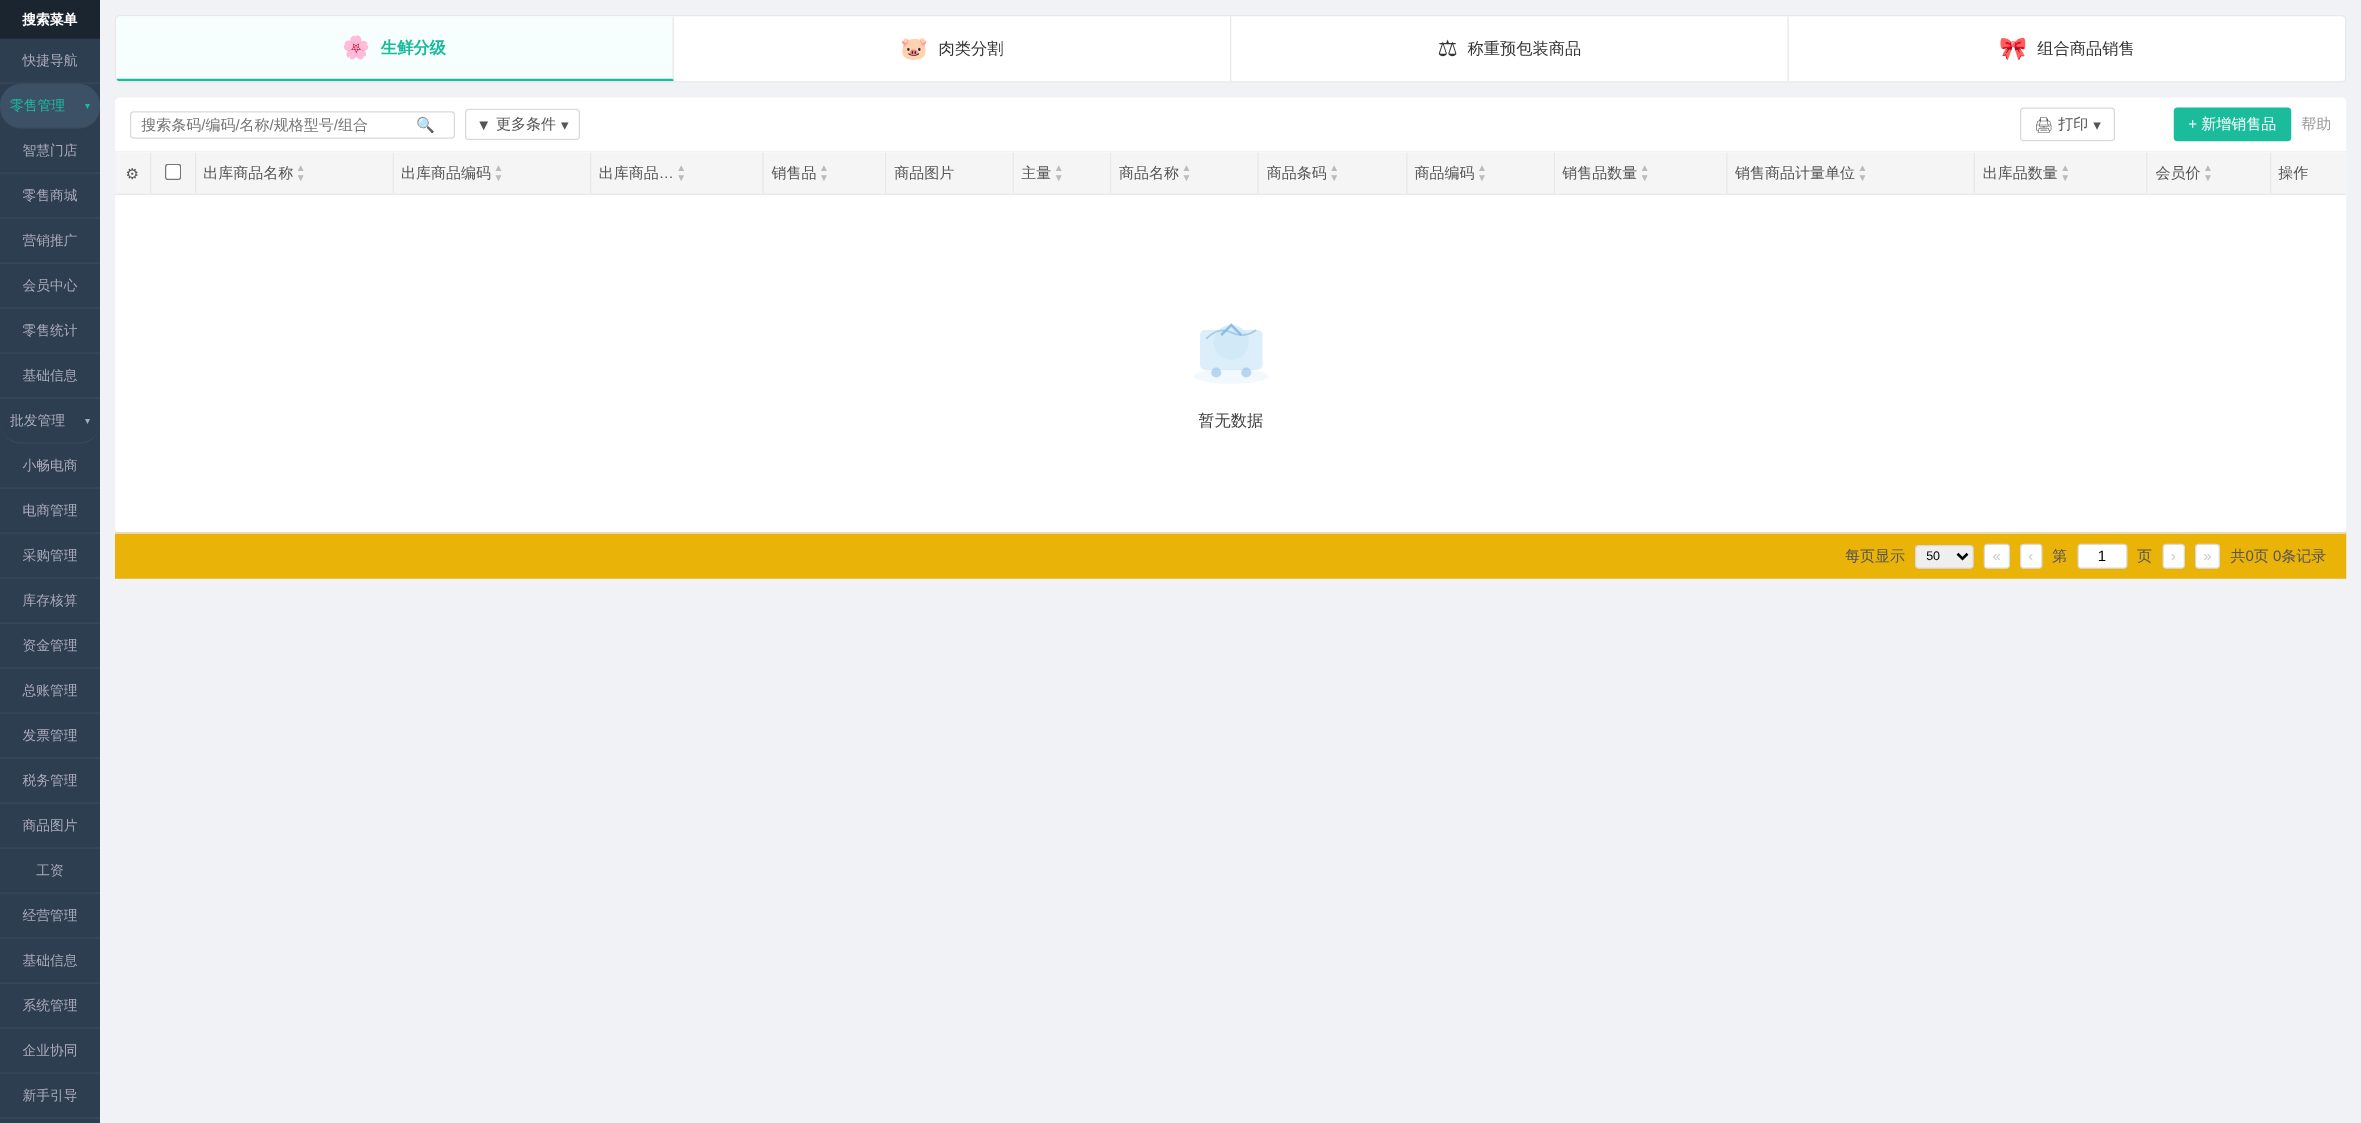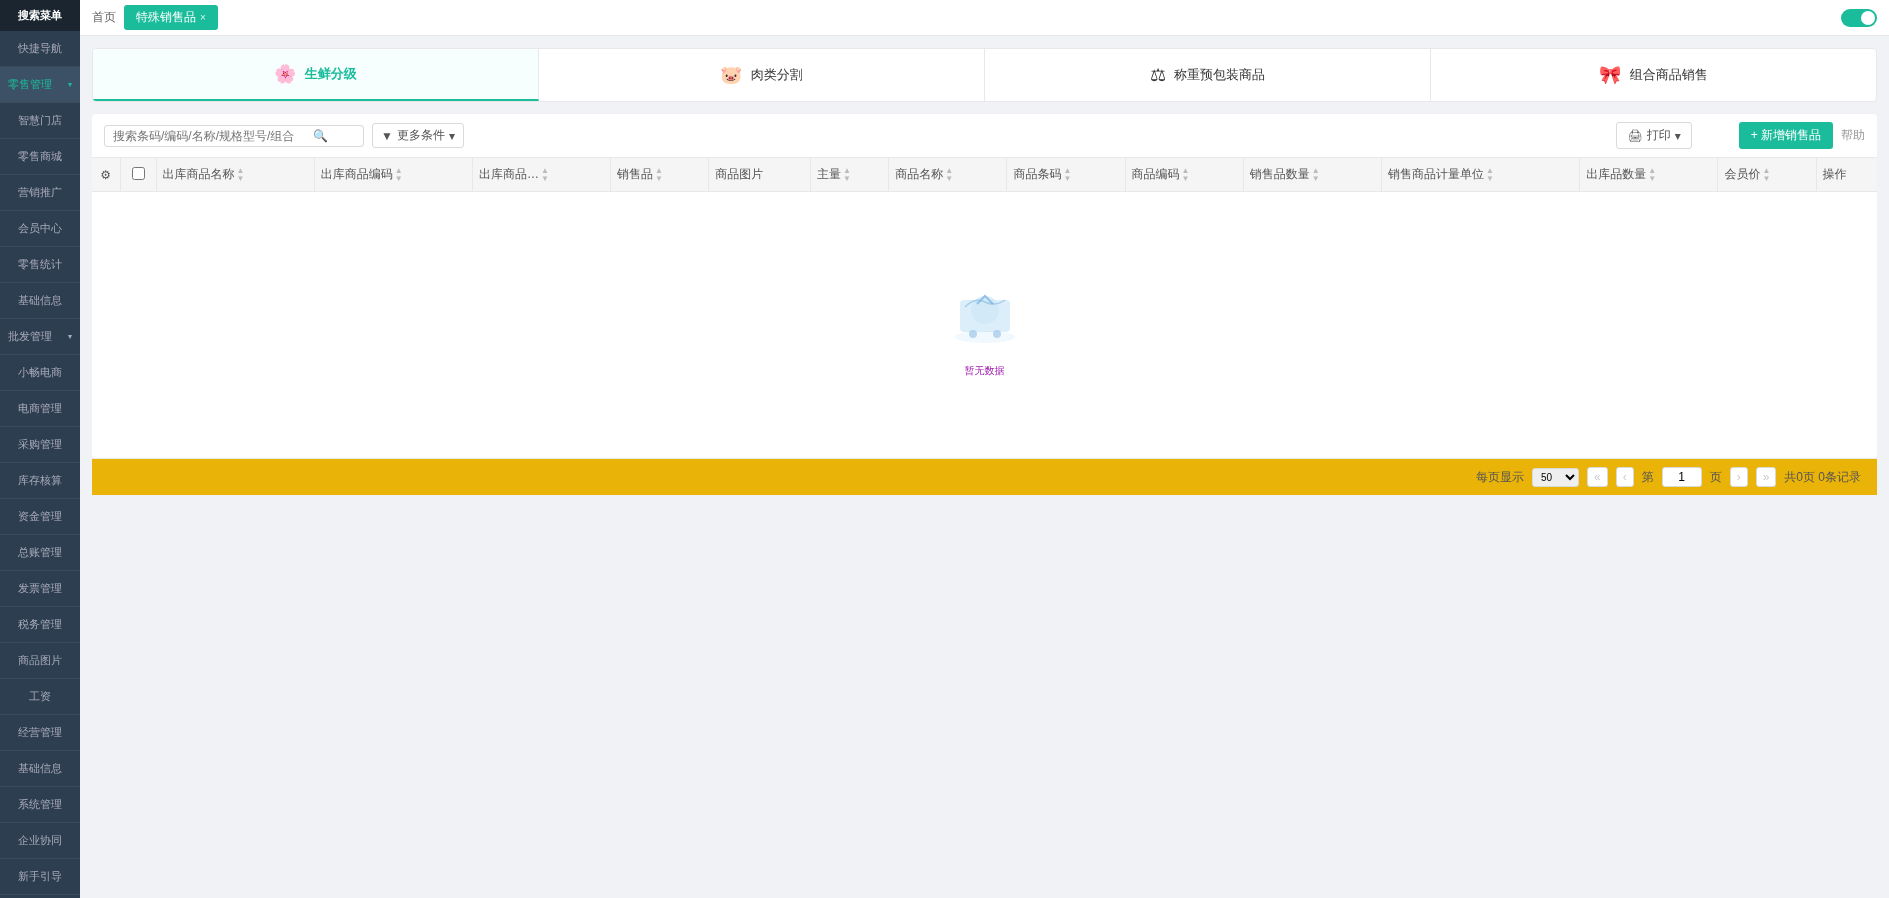--- a/index.html
+++ b/index.html
@@ -28,21 +28,21 @@
     .sidebar-item {
       padding: 10px 4px;
       text-align: center;
       font-size: 11px;
       color: #aab;
       cursor: pointer;
       border-bottom: 1px solid #3a4a5a;
       transition: background 0.2s;
     }
     .sidebar-item.active { background: #3d5166; color: #1abc9c; }
-    .sidebar-item.has-arrow { display: flex; align-items: center; justify-content: center; gap: 16px; }
+    .sidebar-item.has-arrow { display: flex; align-items: center; justify-content: center; gap: 16px; border-radius: 17px; }
     .sidebar-arrow { font-size: 8px; }
     .sidebar-settings {
       margin-top: auto;
       padding: 10px;
       text-align: center;
       color: #aab;
       cursor: pointer;
       font-size: 14px;
     }
 
@@ -157,21 +157,21 @@
       border-radius: 4px 4px 0 0;
       border-bottom: 1px solid #e8e8e8;
       gap: 8px;
     }
     .search-box {
       display: flex;
       align-items: center;
       border: 1px solid #d9d9d9;
       border-radius: 3px;
       padding: 3px 8px;
-      gap: 0;
+      gap: 20px;
       width: 260px;
     }
     .search-box input {
       border: none;
       outline: none;
       font-size: 12px;
       width: 200px;
       color: #999;
     }
     .search-icon { color: #999; font-size: 12px; cursor: pointer; }
@@ -265,21 +265,21 @@
       align-items: center;
       justify-content: center;
       padding: 80px 0;
       color: #999;
     }
     .empty-icon {
       width: 80px;
       height: 80px;
       margin-bottom: 12px;
     }
-    .empty-text { font-size: 10px; color: #a21caf; }
+    .empty-text { font-size: 13px; color: #404040; }
 
     
     .pagination-bar {
       background: #eab308;
       border-top: 1px solid #e8e8e8;
       padding: 8px 16px;
       display: flex;
       align-items: center;
       justify-content: flex-end;
       gap: 8px;
@@ -352,30 +352,20 @@
   <div class="sidebar-item">经营管理</div>
   <div class="sidebar-item">基础信息</div>
   <div class="sidebar-item">系统管理</div>
   <div class="sidebar-item">企业协同</div>
   <div class="sidebar-item">新手引导</div>
   <div class="sidebar-settings">⚙</div>
 </div>
 
 <div class="main">
 
-  <div class="topbar">
-    <span class="topbar-home">首页</span>
-    <div class="topbar-tab">
-      <span>特殊销售品</span>
-      <span class="close-x">×</span>
-    </div>
-    <div class="topbar-right">
-      <div class="topbar-switch"></div>
-    </div>
-  </div>
 
   <div class="content">
 
     <div class="category-tabs">
       <div class="cat-tab active">
         <span class="cat-icon">🌸</span>
         <span>生鲜分级</span>
       </div>
       <div class="cat-tab">
         <span class="cat-icon">🐷</span>

